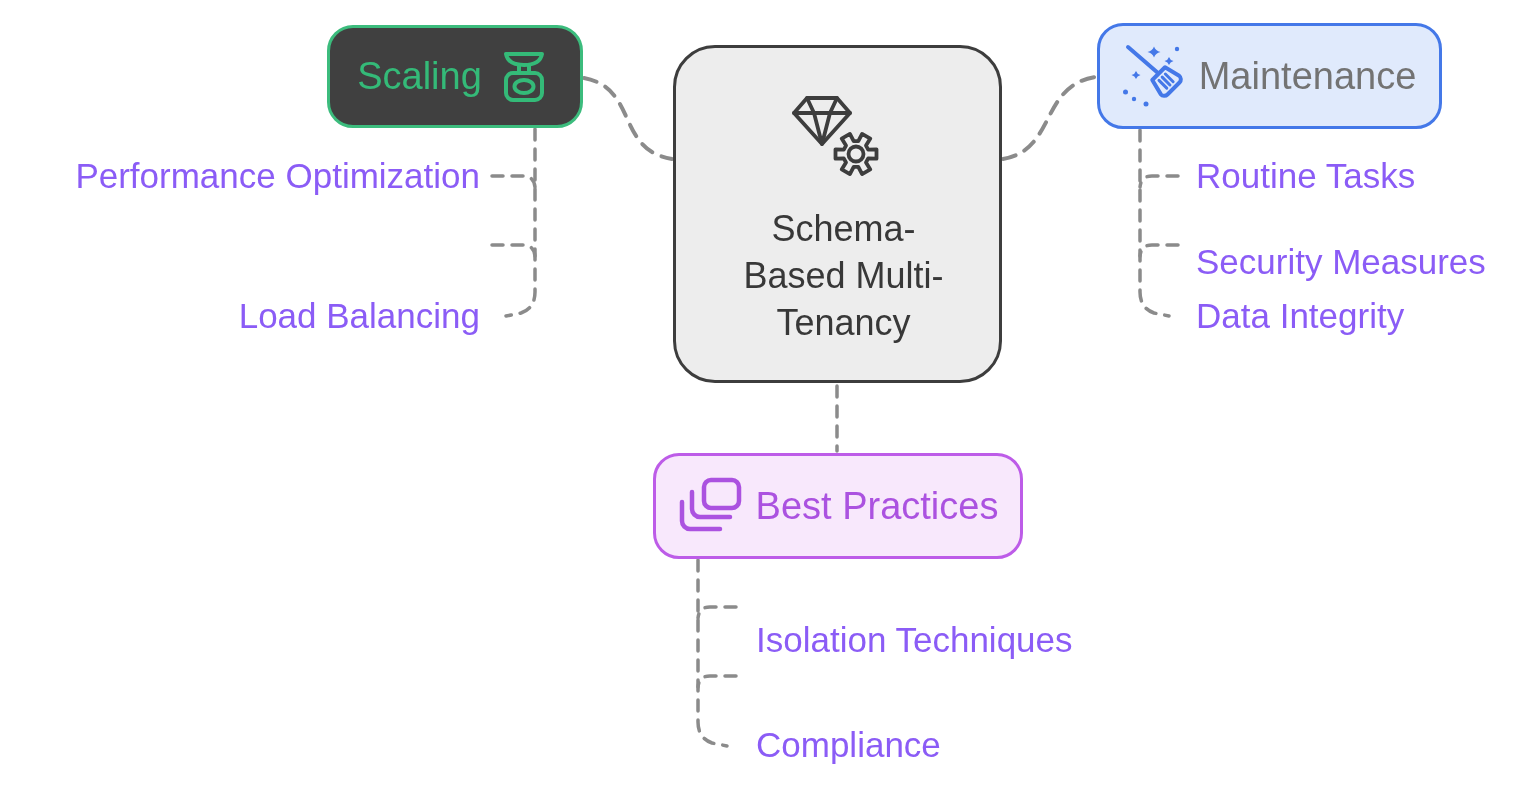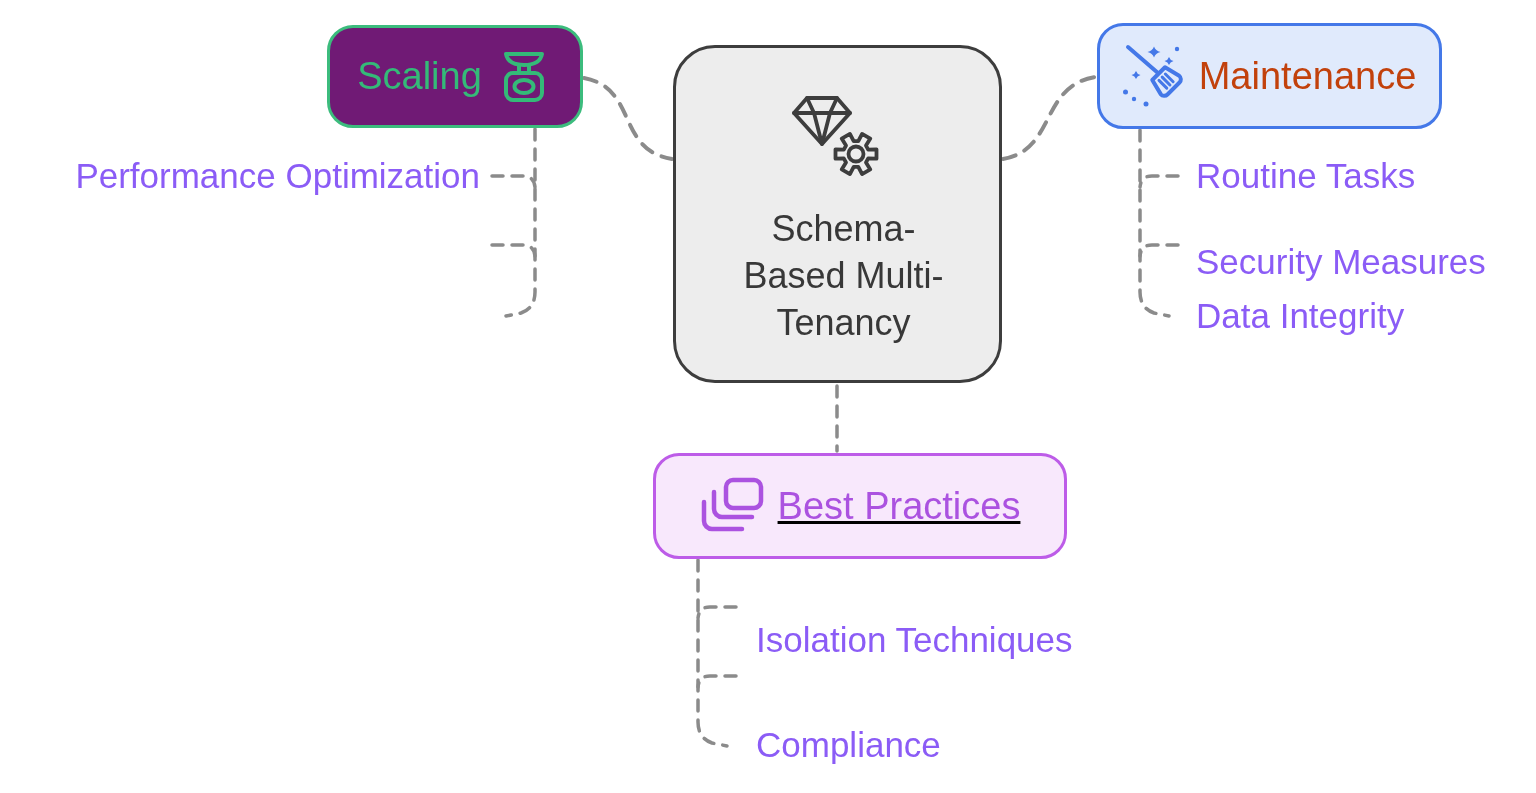--- a/index.html
+++ b/index.html
@@ -31,35 +31,34 @@
   .node {
     position: absolute;
     display: flex;
     align-items: center;
     justify-content: center;
     box-sizing: border-box;
   }
   .node-title { white-space: nowrap; font-size: 38px; }
   .node-scaling {
     left: 327px; top: 25px; width: 256px; height: 103px;
-    background: #701a75; border: 3.5px solid #3cbc7d; border-radius: 26px;
+    background: #404040; border: 3.5px solid #3cbc7d; border-radius: 26px;
     gap: 13px;
   }
   .node-scaling .node-title { color: #34ba78; }
   .node-maintenance {
     left: 1097px; top: 23px; width: 345px; height: 106px;
     background: #e0eafc; border: 3.5px solid #4478e8; border-radius: 26px;
     gap: 14px;
   }
-  .node-maintenance .node-title { color: #c2410c; }
+  .node-maintenance .node-title { color: #737373; }
   .node-best {
-    left: 653px; top: 453px; width: 414px; height: 106px;
+    left: 653px; top: 453px; width: 370px; height: 106px;
     background: #f8e8fc; border: 3.5px solid #bd5ce8; border-radius: 26px;
     gap: 14px;
-    text-decoration: underline;
   }
   .node-best .node-title { color: #ab52e0; }
   .node-center {
     left: 673px; top: 45px; width: 329px; height: 338px;
     background: #ededed; border: 3.5px solid #3d3d3d; border-radius: 42px;
     flex-direction: column;
     justify-content: flex-start;
     padding-top: 44px;
   }
   .center-text {
@@ -152,20 +151,21 @@
   <div class="node node-best">
     <svg class="icon" width="64" height="56" viewBox="0 0 64 56" overflow="visible" fill="none" stroke="#ab52e0" stroke-width="4.5" stroke-linecap="round" stroke-linejoin="round">
       <rect x="26" y="2" width="35" height="28" rx="7"></rect>
       <path d="M14 14 V31 A8 8 0 0 0 22 39 H52"></path>
       <path d="M4 24 V43 A8 8 0 0 0 12 51 H42"></path>
     </svg>
     <span class="node-title">Best Practices</span>
   </div>
 
   <div class="leaf leaf-left" style="top:176px">Performance Optimization</div>
+  <div class="leaf leaf-left" style="top:316px">Load Balancing</div>
 
   <div class="leaf leaf-right" style="top:176px">Routine Tasks</div>
   <div class="leaf leaf-right" style="top:262px">Security Measures</div>
   <div class="leaf leaf-right" style="top:316px">Data Integrity</div>
 
   <div class="leaf leaf-bottom" style="top:640px">Isolation Techniques</div>
   <div class="leaf leaf-bottom" style="top:745px">Compliance</div>
 
 </div>
 

